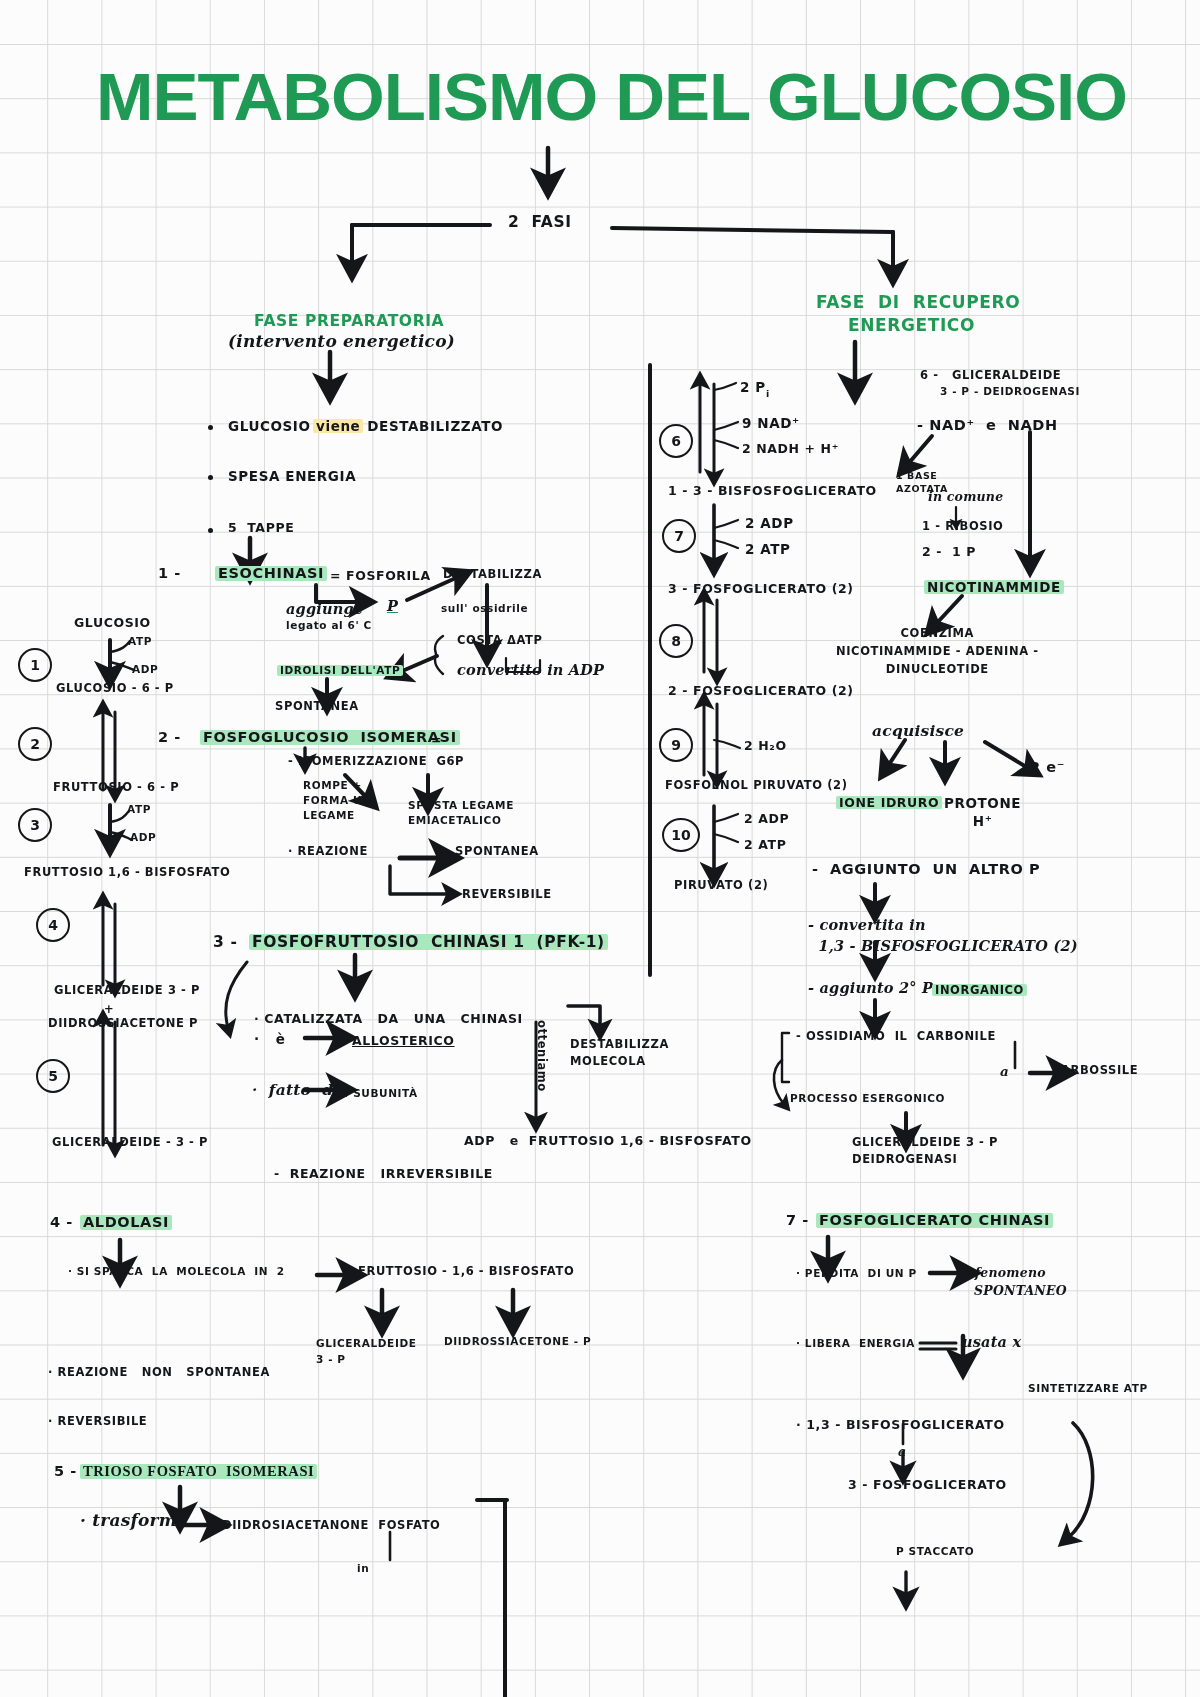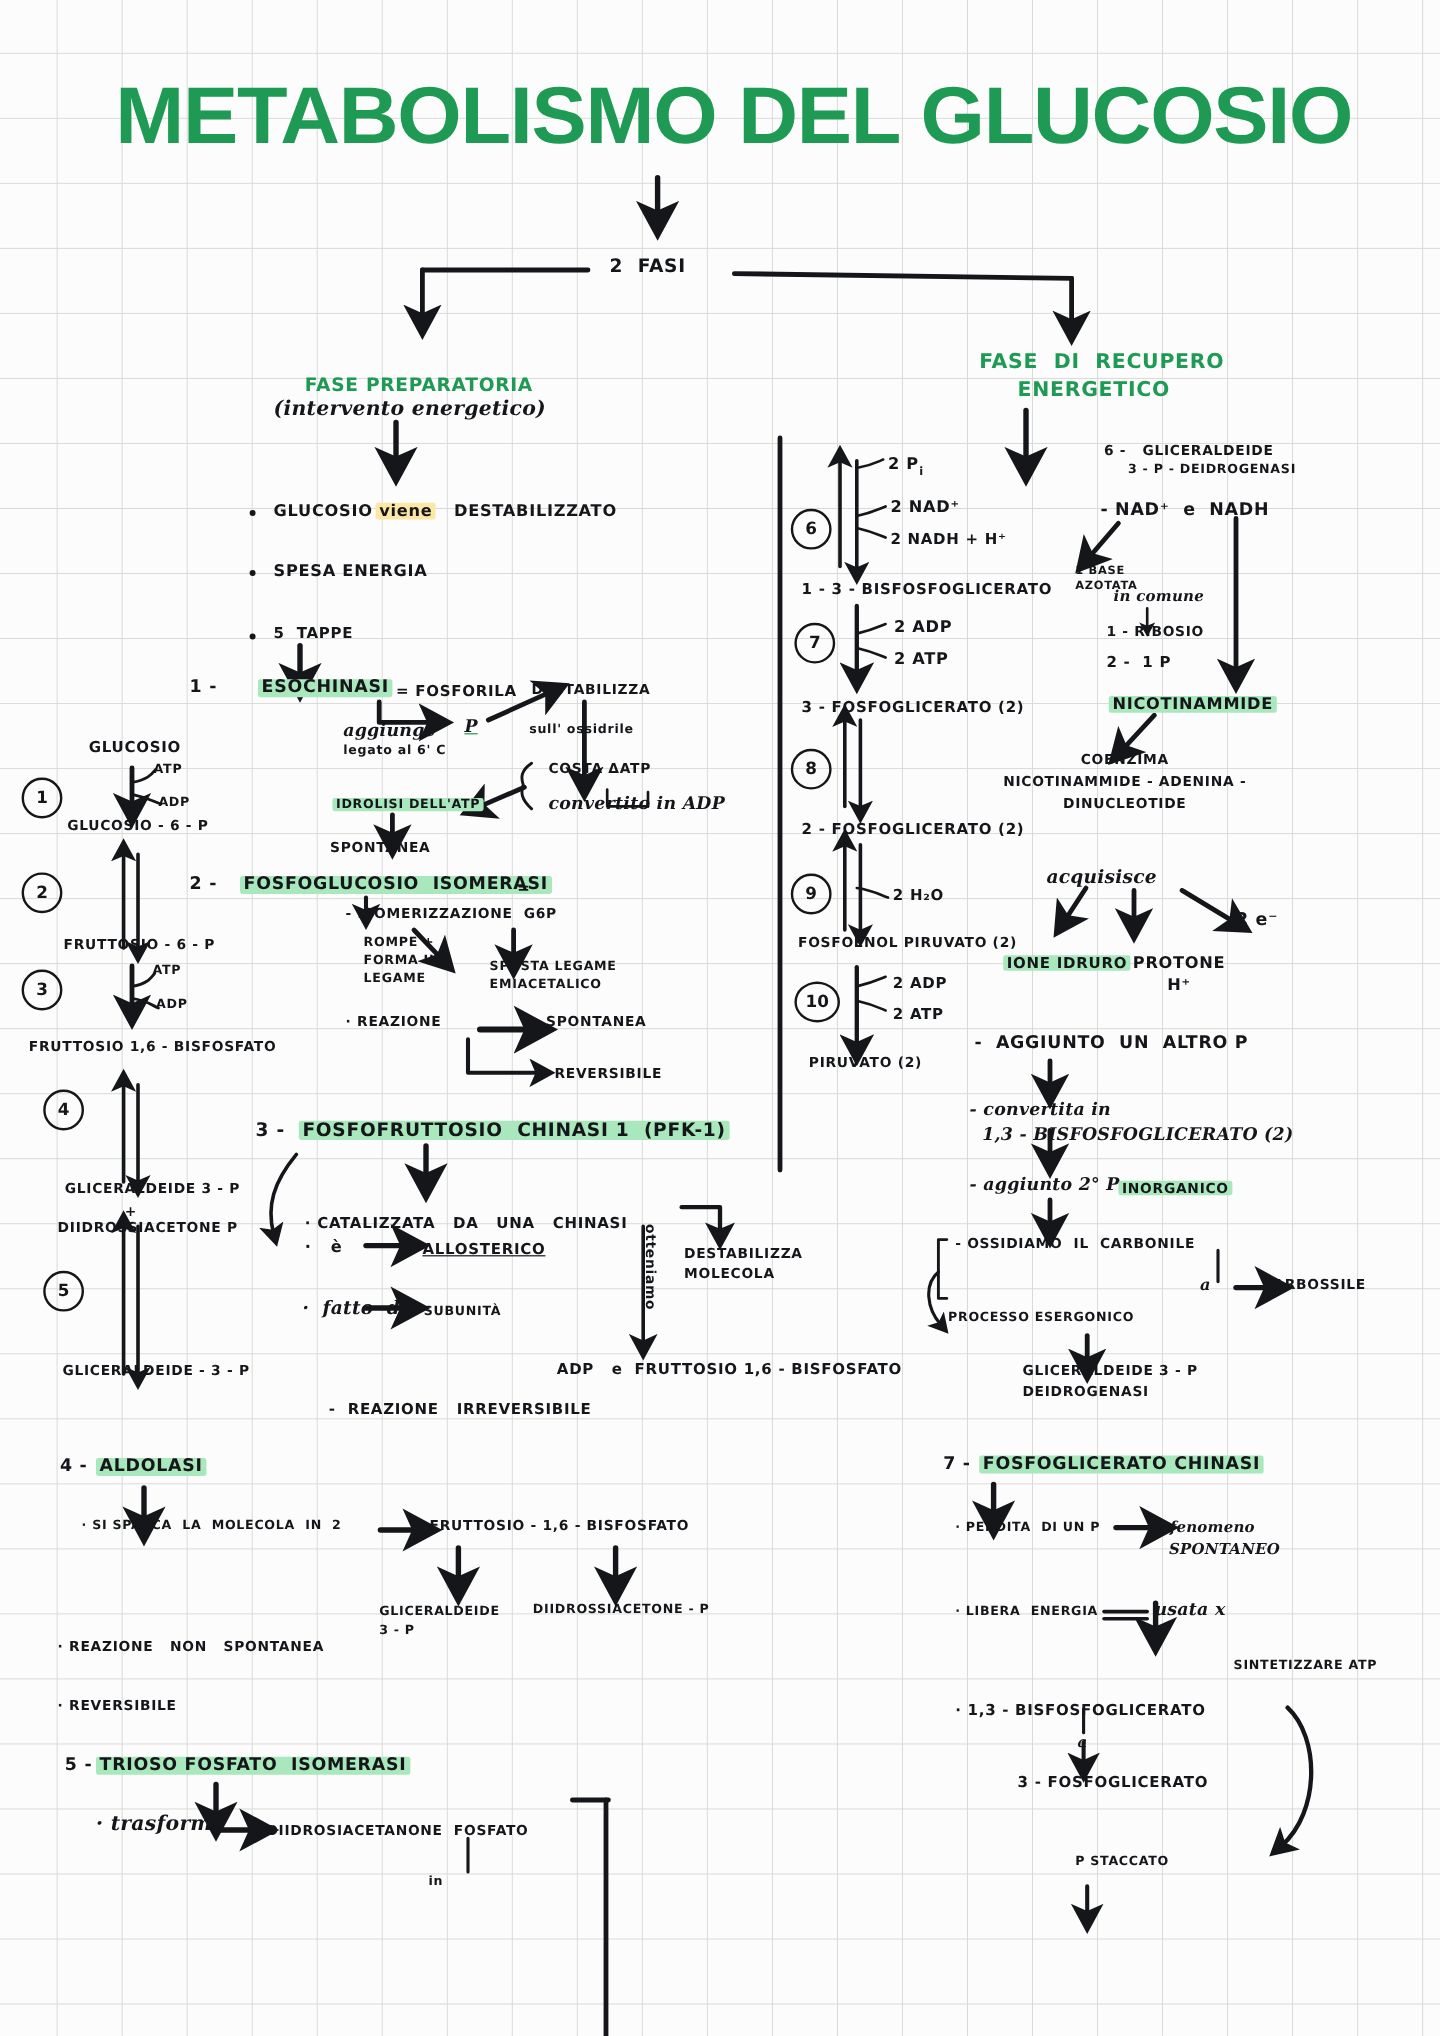--- a/index.html
+++ b/index.html
@@ -191,21 +191,21 @@
 <div class="title">METABOLISMO DEL GLUCOSIO</div>
 
 <div class="t hand s15" style="left:508px;top:214px;">2  FASI</div>
 
 <div class="t hand s15 green" style="left:254px;top:313px;text-align:right;">FASE PREPARATORIA</div>
 <div class="t cur s16" style="left:228px;top:333px;">(intervento energetico)</div>
 
 <div class="bullet" style="left:208px;top:425px;"></div>
 <div class="t hand s13" style="left:228px;top:419px;">GLUCOSIO </div>
 <div class="t hand s13 hly" style="left:313px;top:419px;">viene</div>
-<div class="t hand s13" style="left:373px;top:419px;"> DESTABILIZZATO</div>
+<div class="t hand s13" style="left:362px;top:419px;"> DESTABILIZZATO</div>
 
 <div class="bullet" style="left:208px;top:475px;"></div>
 <div class="t hand s13" style="left:228px;top:469px;">SPESA ENERGIA</div>
 
 <div class="bullet" style="left:208px;top:528px;"></div>
 <div class="t hand s12" style="left:228px;top:521px;">5  TAPPE</div>
 
 <div class="t hand s12" style="left:74px;top:616px;">GLUCOSIO</div>
 <div class="t hand s10" style="left:128px;top:636px;">ATP</div>
 <div class="t hand s10" style="left:132px;top:664px;">ADP</div>
@@ -268,31 +268,31 @@
 <div class="t hand s14 hl" style="left:80px;top:1215px;">ALDOLASI</div>
 <div class="t hand s10" style="left:68px;top:1266px;">· SI SPACCA  LA  MOLECOLA  IN  2</div>
 <div class="t hand s11" style="left:358px;top:1265px;">FRUTTOSIO - 1,6 - BISFOSFATO</div>
 <div class="t hand s10" style="left:316px;top:1336px;line-height:1.5;">GLICERALDEIDE
 3 - P</div>
 <div class="t hand s10" style="left:444px;top:1336px;">DIIDROSSIACETONE - P</div>
 <div class="t hand s11" style="left:48px;top:1366px;">· REAZIONE   NON   SPONTANEA</div>
 <div class="t hand s11" style="left:48px;top:1415px;">· REVERSIBILE</div>
 
 <div class="t hand s14" style="left:54px;top:1464px;">5 -</div>
-<div class="t hand s14 hl" style="left:80px;top:1464px;">TRIOSO FOSFATO  ISOMERASI</div>
+<div class="t hand s14 hl" style="left:80px;top:1464px;font-family:Liberation Serif, serif;">TRIOSO FOSFATO  ISOMERASI</div>
 <div class="t cur s16" style="left:80px;top:1512px;">· trasforma</div>
 <div class="t hand s11" style="left:222px;top:1519px;">DIIDROSIACETANONE  FOSFATO</div>
 <div class="t hand s10" style="left:357px;top:1563px;">in</div>
 
 <div class="t hand s16 green" style="left:816px;top:294px;">FASE  DI  RECUPERO</div>
 <div class="t hand s16 green" style="left:848px;top:317px;">ENERGETICO</div>
 
 <div class="t hand s13" style="left:740px;top:380px;">2 P</div>
 <div class="t hand s9" style="left:766px;top:389px;">i</div>
-<div class="t hand s13" style="left:742px;top:416px;">2 NAD⁺</div>
+<div class="t hand s13" style="left:742px;top:416px;">9 NAD⁺</div>
 <div class="t hand s12" style="left:742px;top:442px;">2 NADH + H⁺</div>
 <div class="t hand s12" style="left:668px;top:484px;">1 - 3 - BISFOSFOGLICERATO</div>
 <div class="t hand s13" style="left:745px;top:516px;">2 ADP</div>
 <div class="t hand s13" style="left:745px;top:542px;">2 ATP</div>
 <div class="t hand s12" style="left:668px;top:582px;">3 - FOSFOGLICERATO (2)</div>
 <div class="t hand s12" style="left:668px;top:684px;">2 - FOSFOGLICERATO (2)</div>
 <div class="t hand s12" style="left:744px;top:739px;">2 H₂O</div>
 <div class="t hand s11" style="left:665px;top:779px;">FOSFOENOL PIRUVATO (2)</div>
 <div class="t hand s12" style="left:744px;top:812px;">2 ADP</div>
 <div class="t hand s12" style="left:744px;top:838px;">2 ATP</div>

